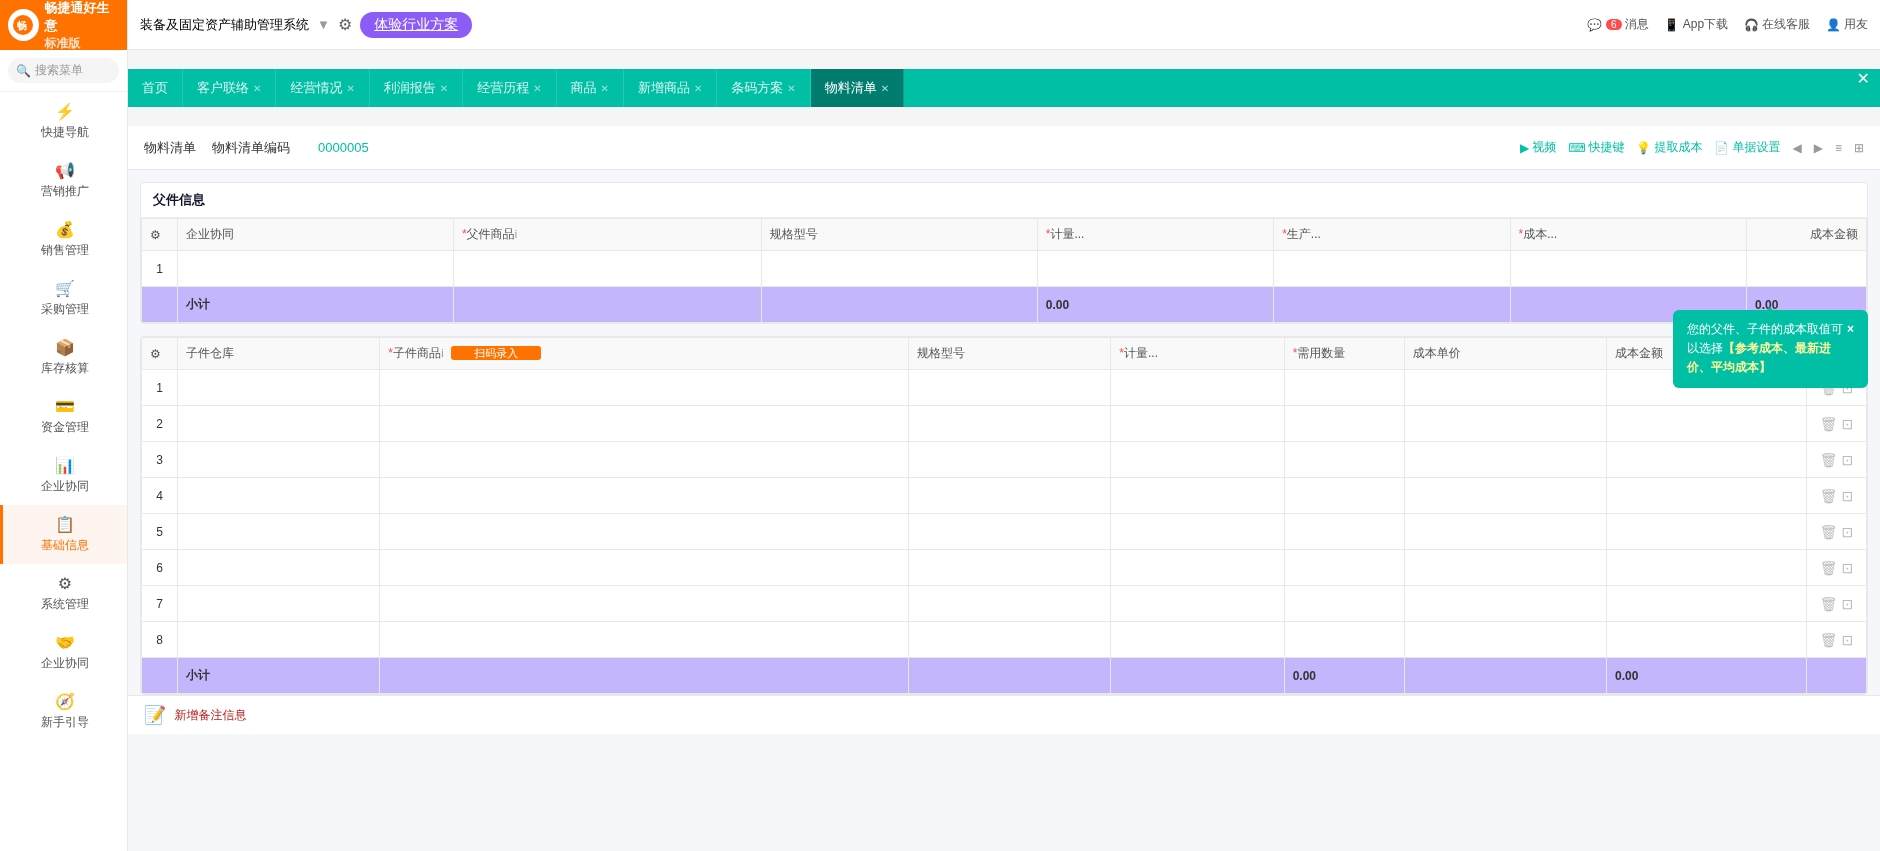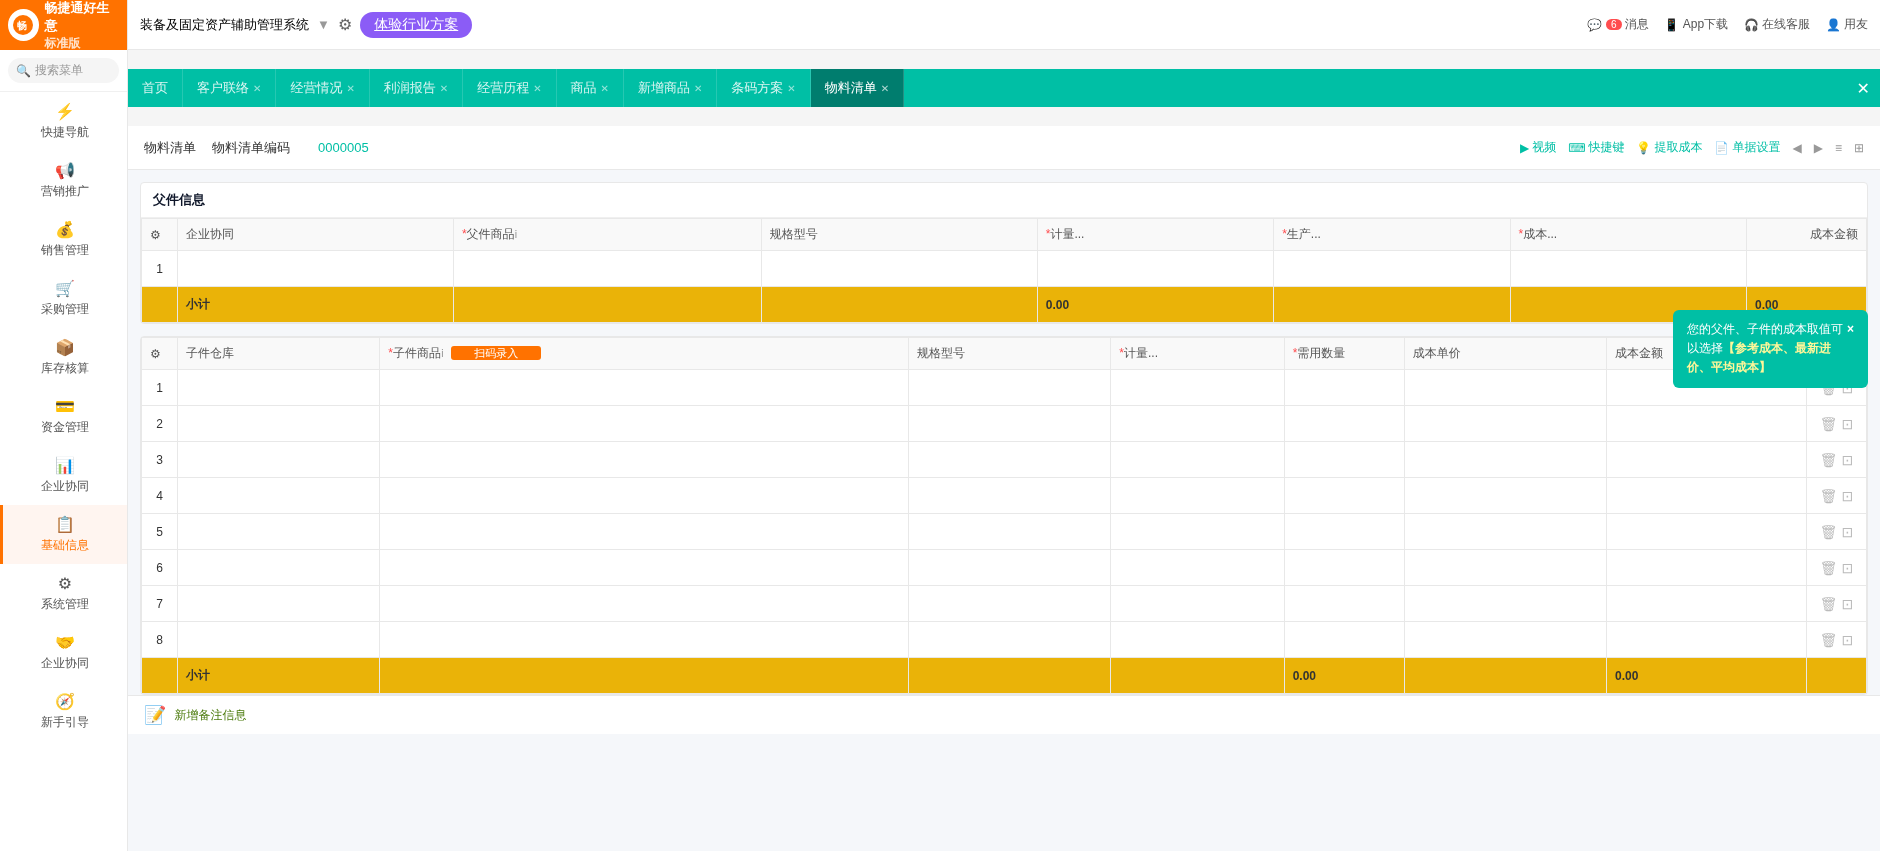--- a/index.html
+++ b/index.html
@@ -98,21 +98,20 @@
       padding: 0 4px;
       min-width: 16px;
       text-align: center;
     }
     .settings-icon { font-size: 16px; color: #666; cursor: pointer; }
 
     
     .nav-tabs {
       background: #00bfa5;
       display: flex;
-      align-items: center;
       overflow-x: auto;
       flex-shrink: 0;
     }
     .nav-tab {
       padding: 10px 14px;
       color: rgba(255,255,255,0.85);
       font-size: 13px;
       cursor: pointer;
       white-space: nowrap;
       display: flex;
@@ -159,21 +158,21 @@
       white-space: nowrap;
     }
     .data-table td {
       border: 1px solid #e8e8e8;
       padding: 6px 8px;
       font-size: 12px;
       color: #333;
       height: 36px;
     }
     .data-table .subtotal-row td {
-      background: #eab308;
+      background: #c4b5fd;
       font-weight: bold;
       color: #333;
       margin-top: 37px;
     }
     .th-settings { width: 36px; text-align: center; }
     .col-num { width: 36px; text-align: center; color: #888; }
     .required-star { color: #ff4d4f; }
     .info-icon { color: #999; font-size: 11px; }
     .scan-badge {
       background: #ff7200;
@@ -215,21 +214,21 @@
     
     .bottom-bar {
       background: #fff;
       border-top: 1px solid #e8e8e8;
       padding: 8px 16px;
       display: flex;
       align-items: center;
       gap: 8px;
     }
     .bottom-bar-icon { color: #00bfa5; font-size: 18px; }
-    .bottom-bar-text { font-size: 12px; color: #4d7c0f; }
+    .bottom-bar-text { font-size: 12px; color: #b91c1c; }
 
     .cost-col { }
     .subtotal-label { color: #888; font-size: 12px; }
 
     
     .content-wrapper { position: relative; }
     .table-wrap { overflow-x: auto; }
   </style>
 </head>
 <body>

